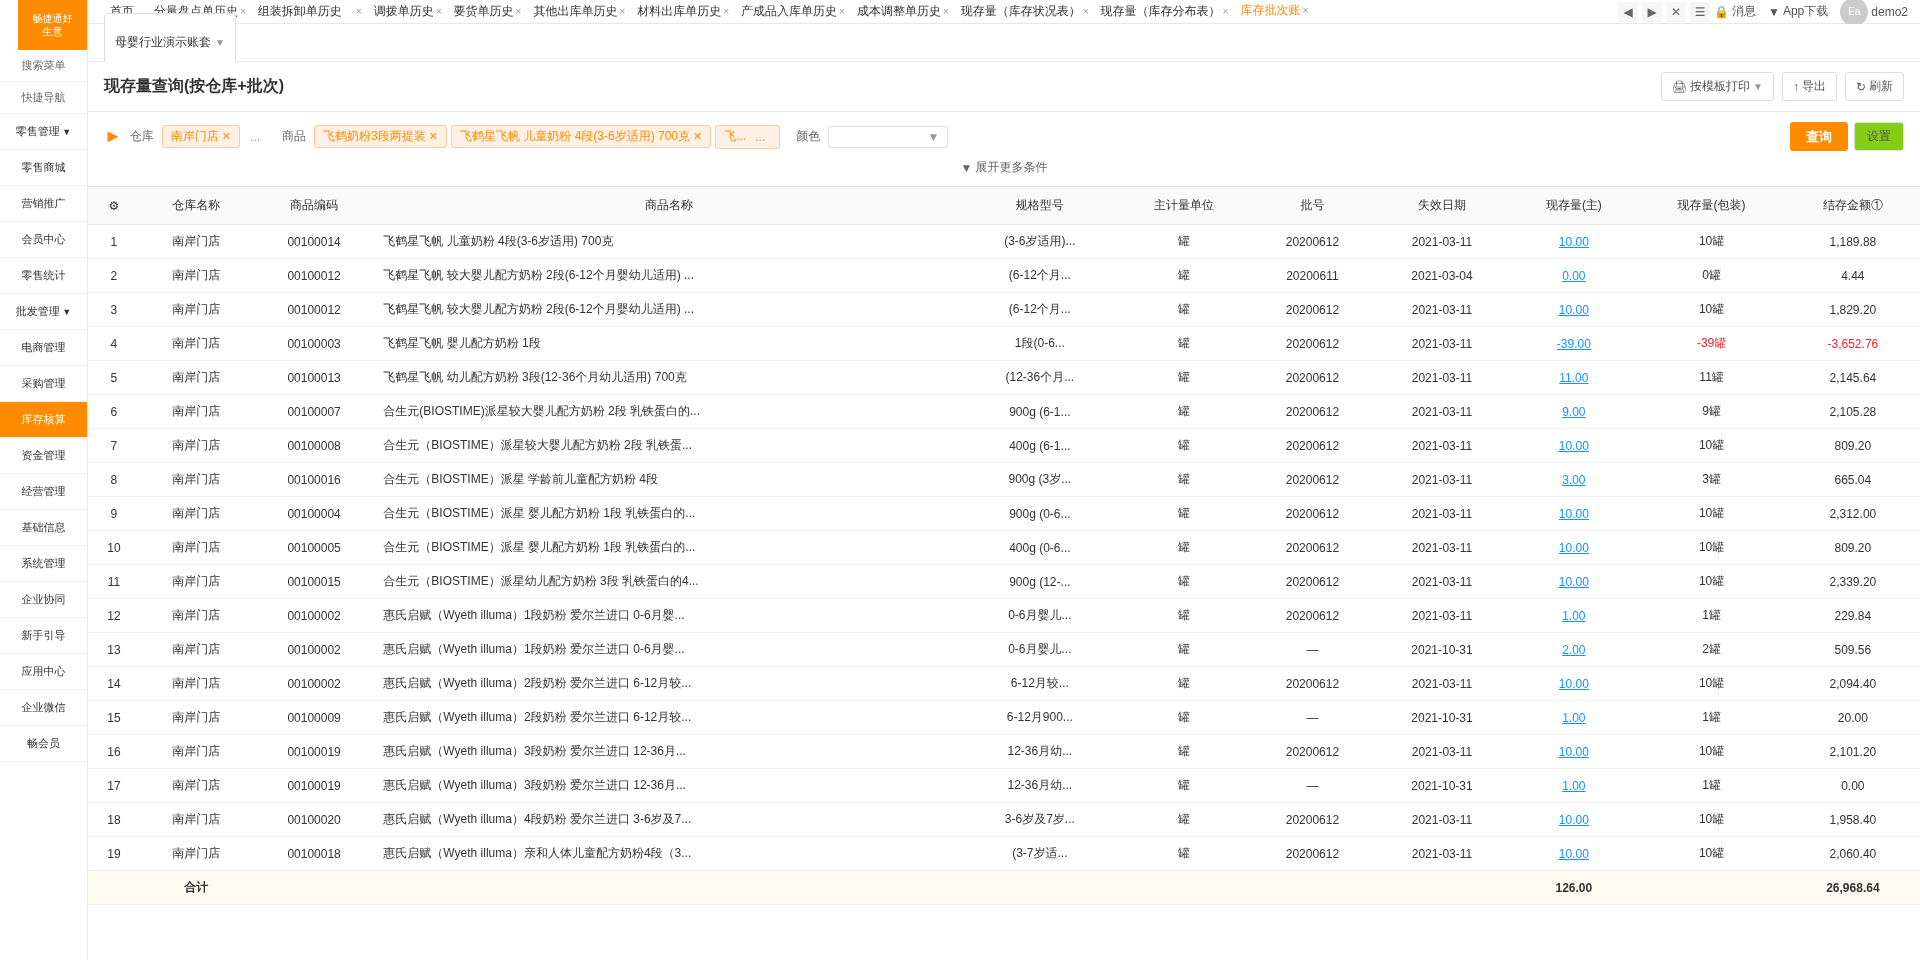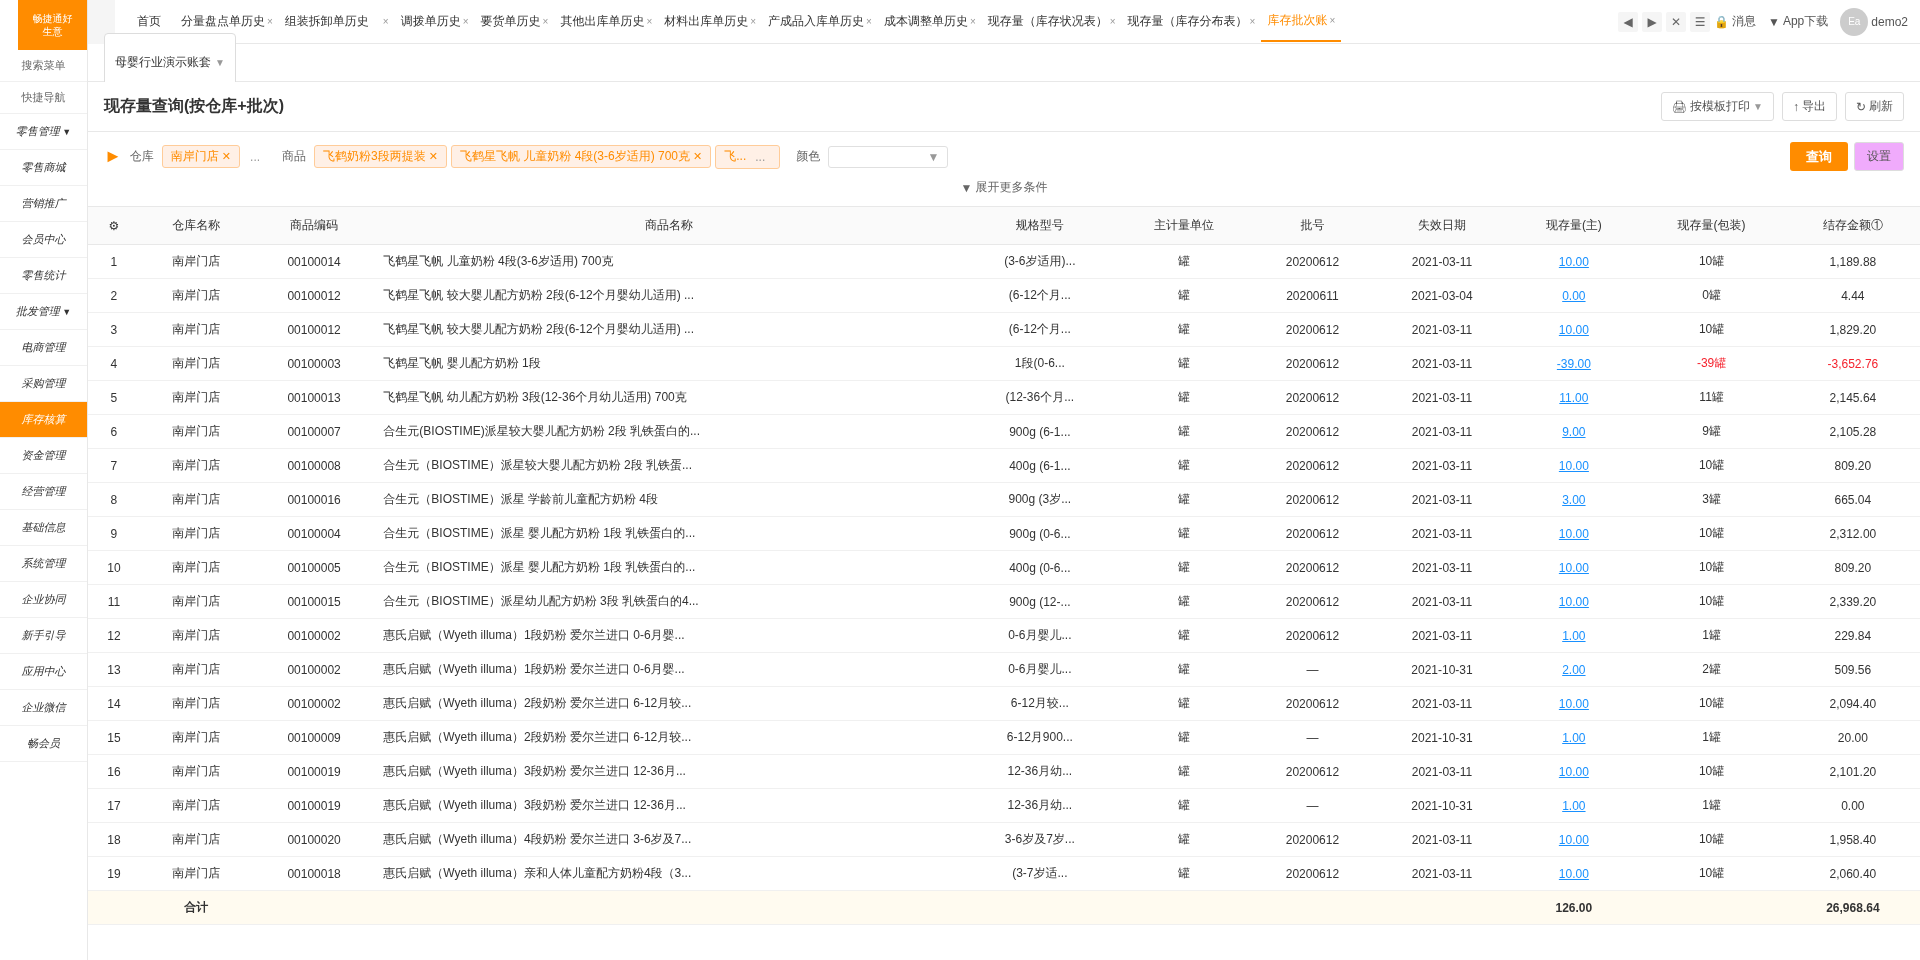--- a/index.html
+++ b/index.html
@@ -4,29 +4,29 @@
   <style>
     * { box-sizing: border-box; margin: 0; padding: 0; font-family: 'Microsoft YaHei', Arial, sans-serif; font-size: 12px; }
     body { background: #f5f5f5; display: flex; height: 960px; overflow: hidden; }
 
     
     .sidebar { width: 88px; background: #fff; display: flex; flex-direction: column; border-right: 1px solid #e8e8e8; height: 100%; }
     .sidebar-logo { background: #ff8c00; padding: 10px; text-align: center; color: #fff; font-size: 11px; line-height: 1.3; height: 50px; display: flex; align-items: center; justify-content: center; margin-left: 18px; }
     .sidebar-logo span { font-size: 10px; }
     .sidebar-search { padding: 8px; text-align: center; font-size: 11px; color: #666; cursor: pointer; border-bottom: 1px solid #f0f0f0; }
     .sidebar-nav { padding: 8px; text-align: center; font-size: 11px; color: #666; cursor: pointer; border-bottom: 1px solid #f0f0f0; }
-    .sidebar-item { padding: 10px 4px; text-align: center; font-size: 11px; color: #333; cursor: pointer; border-bottom: 1px solid #f0f0f0; font-style: italic; }
+    .sidebar-item { padding: 10px 4px; text-align: center; font-size: 11px; color: #333; cursor: pointer; border-bottom: 1px solid #f0f0f0; }
     .sidebar-item.active { background: #ff8c00; color: #fff; }
     .sidebar-item span.arrow { font-size: 9px; }
 
     
     .main { flex: 1; display: flex; flex-direction: column; overflow: hidden; }
 
     
-    .topbar { background: #fff; border-bottom: 1px solid #e8e8e8; display: flex; align-items: center; padding: 0 12px; height: 44px; gap: 4px; margin-left: 27px; }
+    .topbar { background: #fff; border-bottom: 1px solid #e8e8e8; display: flex; align-items: center; padding: 0 12px; height: 24px; gap: 4px; }
     .topbar-item { padding: 0 10px; height: 40px; display: flex; align-items: center; color: #333; cursor: pointer; font-size: 12px; white-space: nowrap; }
     .topbar-item.active { color: #ff8c00; border-bottom: 2px solid #ff8c00; }
     .topbar-close { color: #999; margin-left: 2px; font-size: 10px; cursor: pointer; }
     .topbar-actions { margin-left: auto; display: flex; align-items: center; gap: 12px; color: #555; font-size: 12px; }
     .topbar-actions .icon-btn { display: flex; align-items: center; gap: 3px; cursor: pointer; }
     .tab-scroll-btn { width: 20px; height: 20px; display: flex; align-items: center; justify-content: center; cursor: pointer; background: #f5f5f5; border-radius: 2px; font-size: 12px; color: #666; }
 
     
     .header-bar { background: #fff; border-bottom: 1px solid #e8e8e8; padding: 0 16px; height: 38px; display: flex; align-items: center; gap: 12px; }
     .header-dropdown { display: flex; align-items: center; gap: 4px; padding: 20px 10px; border: 1px solid #ddd; border-radius: 4px; background: #fff; cursor: pointer; font-size: 12px; color: #333; }
@@ -69,21 +69,21 @@
 
     
     ::-webkit-scrollbar { width: 6px; height: 6px; }
     ::-webkit-scrollbar-track { background: #f1f1f1; }
     ::-webkit-scrollbar-thumb { background: #ccc; border-radius: 3px; }
 
     
     .avatar { width: 28px; height: 28px; border-radius: 50%; background: #ccc; display: flex; align-items: center; justify-content: center; color: #fff; font-size: 11px; overflow: hidden; }
     .color-filter-input { border: 1px solid #e0e0e0; border-radius: 3px; padding: 3px 8px; background: #fff; color: #999; font-size: 12px; cursor: pointer; display: flex; align-items: center; gap: 3px; min-width: 120px; }
     .btn-query { background: #ff8c00; color: #fff; border: none; border-radius: 3px; padding: 5px 16px; cursor: pointer; font-size: 13px; font-weight: bold; }
-    .btn-settings { background: #f0abfc; color: #555; border: 1px solid #ddd; border-radius: 3px; padding: 5px 12px; cursor: pointer; font-size: 12px; }
+    .btn-settings { background: #84cc16; color: #555; border: 1px solid #ddd; border-radius: 3px; padding: 5px 12px; cursor: pointer; font-size: 12px; }
     .orange-arrow { color: #ff8c00; font-size: 18px; cursor: pointer; }
 
     .tab-bar { display: flex; align-items: center; overflow: hidden; flex: 1; }
   </style>
 </head>
 <body>
 
 <div class="sidebar">
   <div class="sidebar-logo">
     <span>畅捷通好生意</span>

